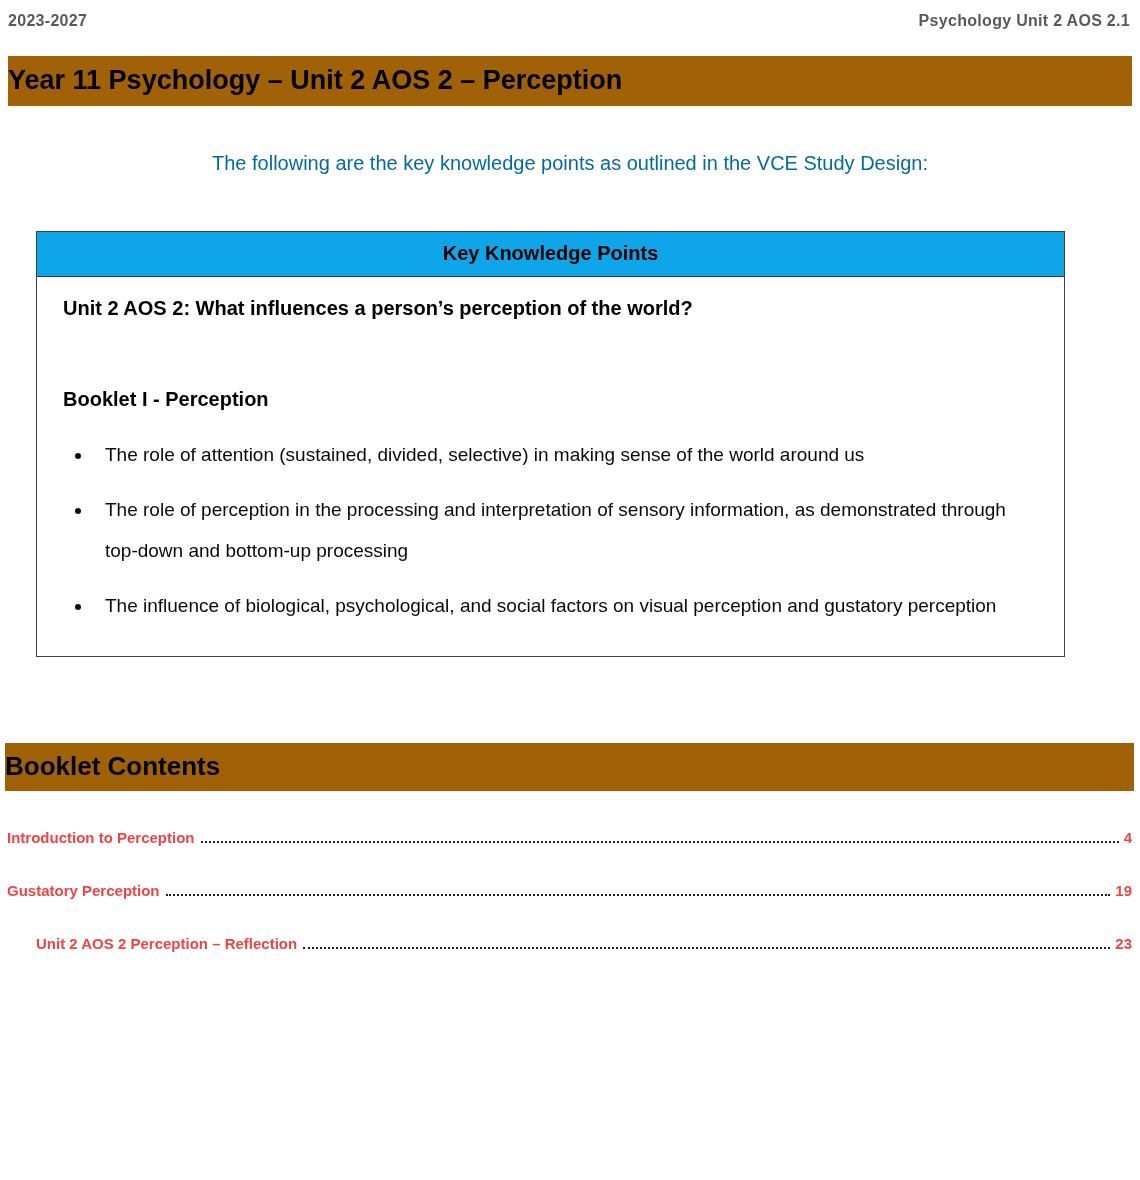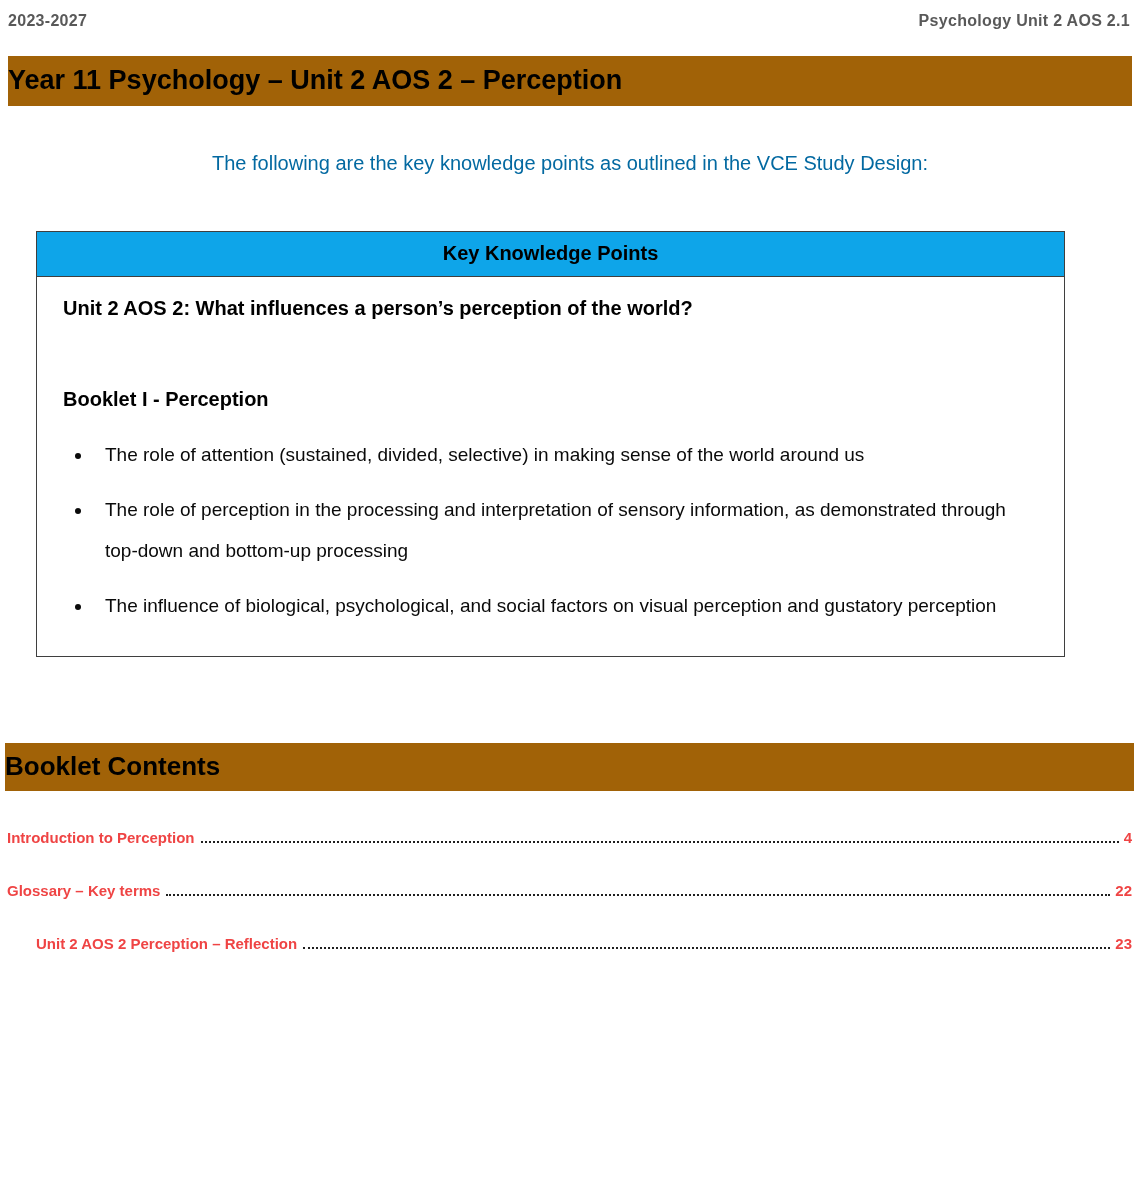--- a/index.html
+++ b/index.html
@@ -133,23 +133,23 @@
     <h2>Booklet Contents</h2>
   </div>
 
   <nav class="toc">
     <div class="toc-row">
       <span class="toc-label">Introduction to Perception</span>
       <span class="toc-leader"></span>
       <span class="toc-page">4</span>
     </div>
     <div class="toc-row">
-      <span class="toc-label">Glossary – Key terms</span>
+      <span class="toc-label">Gustatory Perception</span>
       <span class="toc-leader"></span>
-      <span class="toc-page">22</span>
+      <span class="toc-page">19</span>
     </div>
     <div class="toc-row">
       <span class="toc-label">Unit 2 AOS 2 Perception – Reflection</span>
       <span class="toc-leader"></span>
       <span class="toc-page">23</span>
     </div>
   </nav>
 
 </div>
 

